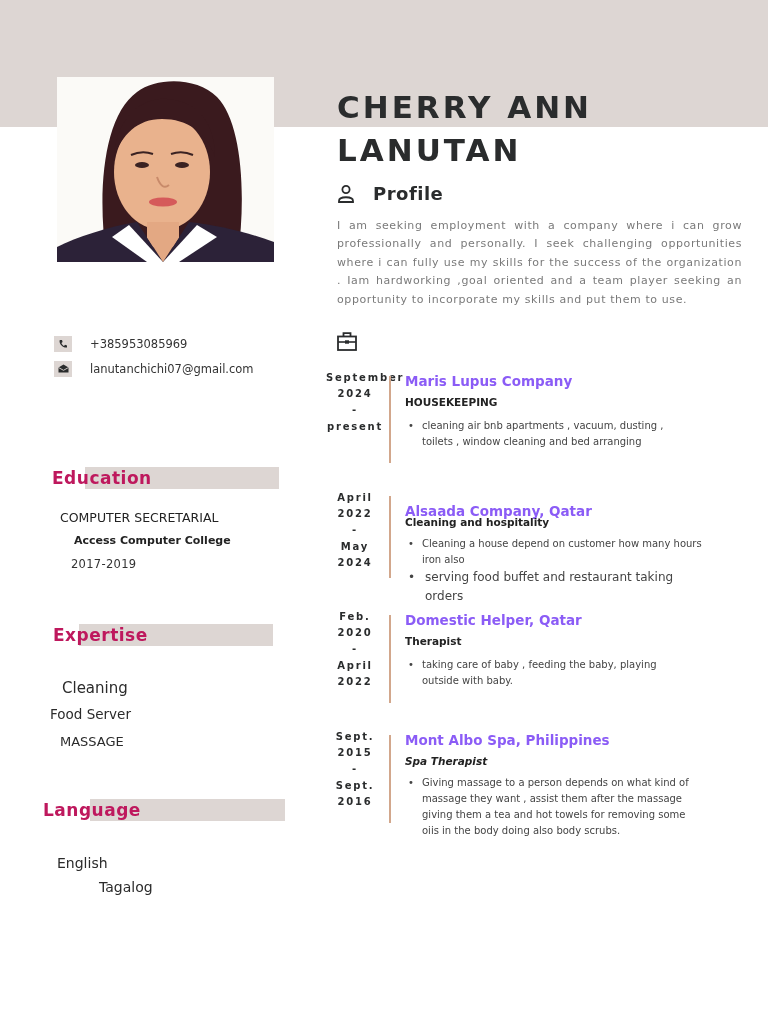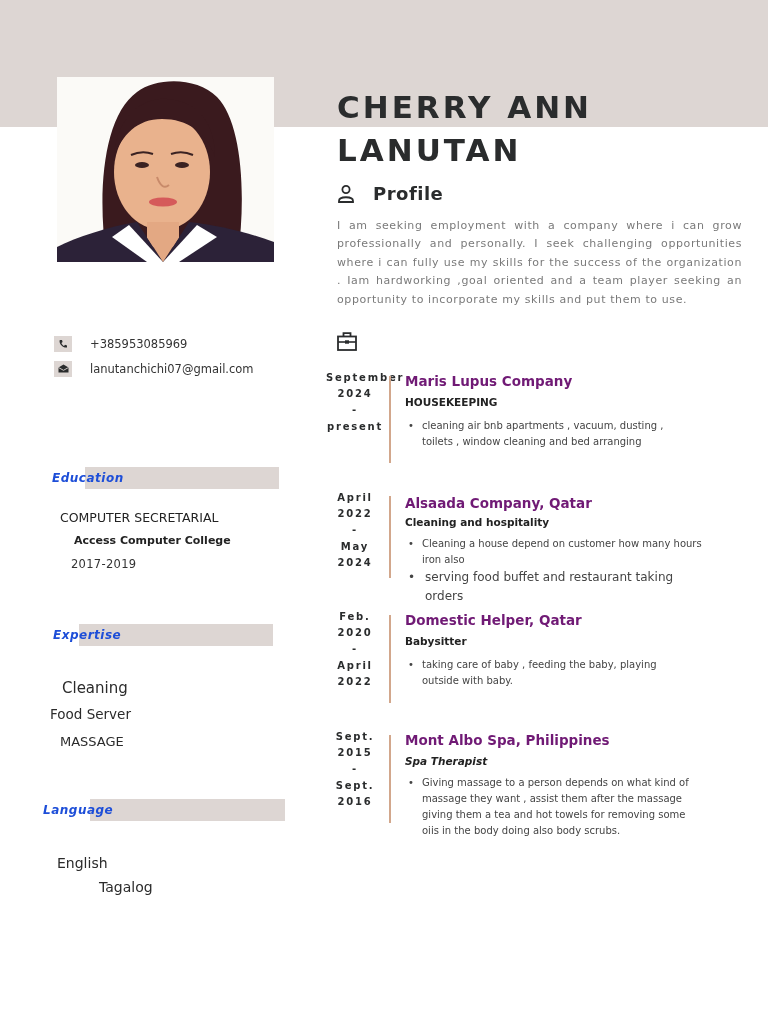--- a/index.html
+++ b/index.html
@@ -19,33 +19,33 @@
   .profile-text { position: absolute; left: 337px; top: 217px; width: 405px; font-size: 11px; line-height: 18.4px; color: #7a7a7a; text-align: justify; letter-spacing: 0.6px; }
 
   .contact { position: absolute; left: 54px; top: 332px; }
   .contact-row { display: flex; align-items: center; height: 24.5px; }
   .contact-icon { width: 18px; height: 16px; display: inline-flex; align-items: center; justify-content: center; margin-right: 18px; }
   .contact-icon.box { background: #ddd6d3; }
   .contact-text { font-size: 11.5px; color: #333; }
 
   .left-heading { position: absolute; height: 22px; }
   .left-heading .bar { position: absolute; top: 0; height: 22px; background: #ddd6d3; }
-  .left-heading .label { position: absolute; top: 0; font-weight: bold; font-size: 12px; line-height: 22px; color: #1d4ed8; letter-spacing: 0.5px; font-style: italic; }
+  .left-heading .label { position: absolute; top: 0; font-weight: bold; font-size: 17px; line-height: 22px; color: #be185d; letter-spacing: 0.5px; }
 
   .edu-degree { position: absolute; left: 60px; top: 510px; font-size: 12.5px; color: #222; }
   .edu-school { position: absolute; left: 74px; top: 534px; font-size: 11px; font-weight: bold; color: #222; }
   .edu-years { position: absolute; left: 71px; top: 557px; font-size: 11.5px; color: #333; letter-spacing: 0.3px; }
 
   .skill { position: absolute; color: #2b2b2b; }
   .lang { position: absolute; left: 57px; font-size: 14px; color: #2b2b2b; }
 
   .job { position: absolute; left: 326px; width: 420px; }
   .job-date { position: absolute; left: 0; width: 58px; text-align: center; font-size: 10px; font-weight: bold; letter-spacing: 1.8px; line-height: 16.2px; color: #2a2c2d; }
   .job-line { position: absolute; left: 63px; width: 2px; background: #d2a78c; }
-  .job-company { position: absolute; left: 79px; font-size: 13.5px; font-weight: bold; color: #701a75; white-space: nowrap; }
+  .job-company { position: absolute; left: 79px; font-size: 13.5px; font-weight: bold; color: #8b5cf6; white-space: nowrap; }
   .job-role { position: absolute; left: 79px; font-size: 10.5px; font-weight: bold; color: #222; white-space: nowrap; }
   .job-bullets { position: absolute; left: 79px; list-style: none; }
   .job-bullets li { position: relative; padding-left: 17px; font-size: 10px; line-height: 16px; color: #444; }
   .job-bullets li::before { content: "•"; position: absolute; left: 3px; top: 0; color: #444; }
   .job-bullets li.large { font-size: 12px; line-height: 18.5px; padding-left: 20px; }
 </style>
 </head>
 <body>
 
 <div class="header-band"></div>
@@ -168,39 +168,39 @@
 
 <div class="job" style="top:490px; height:120px;">
   <div class="job-date" style="top:0;">
     <div>April</div>
     <div>2022</div>
     <div>-</div>
     <div>May</div>
     <div>2024</div>
   </div>
   <div class="job-line" style="top:6px; height:82px;"></div>
-  <div class="job-company" style="top:5px;">Alsaada Company, Qatar</div>
+  <div class="job-company" style="top:13px;">Alsaada Company, Qatar</div>
   <div class="job-role" style="top:26px;">Cleaning and hospitality</div>
   <ul class="job-bullets" style="top:46px; width:300px;">
     <li>Cleaning a house depend on customer how many hours iron also</li>
     <li class="large">serving food buffet and restaurant taking orders</li>
   </ul>
 </div>
 
 <div class="job" style="top:609px; height:100px;">
   <div class="job-date" style="top:0;">
     <div>Feb.</div>
     <div>2020</div>
     <div>-</div>
     <div>April</div>
     <div>2022</div>
   </div>
   <div class="job-line" style="top:6px; height:88px;"></div>
   <div class="job-company" style="top:3px;">Domestic Helper, Qatar</div>
-  <div class="job-role" style="top:26px;">Babysitter</div>
+  <div class="job-role" style="top:26px;">Therapist</div>
   <ul class="job-bullets" style="top:48px; width:290px;">
     <li>taking care of baby , feeding the baby,  playing outside with baby.</li>
   </ul>
 </div>
 
 <div class="job" style="top:729px; height:120px;">
   <div class="job-date" style="top:0;">
     <div>Sept.</div>
     <div>2015</div>
     <div>-</div>

